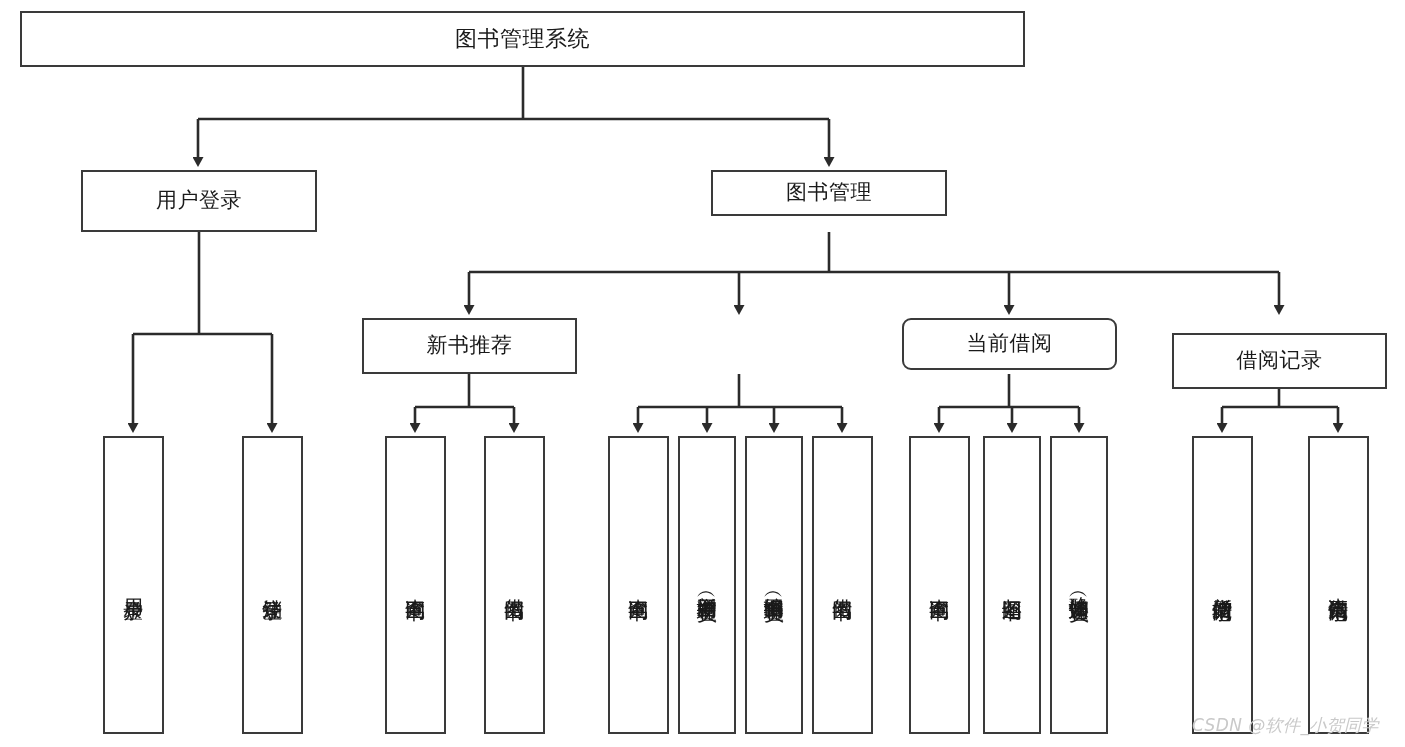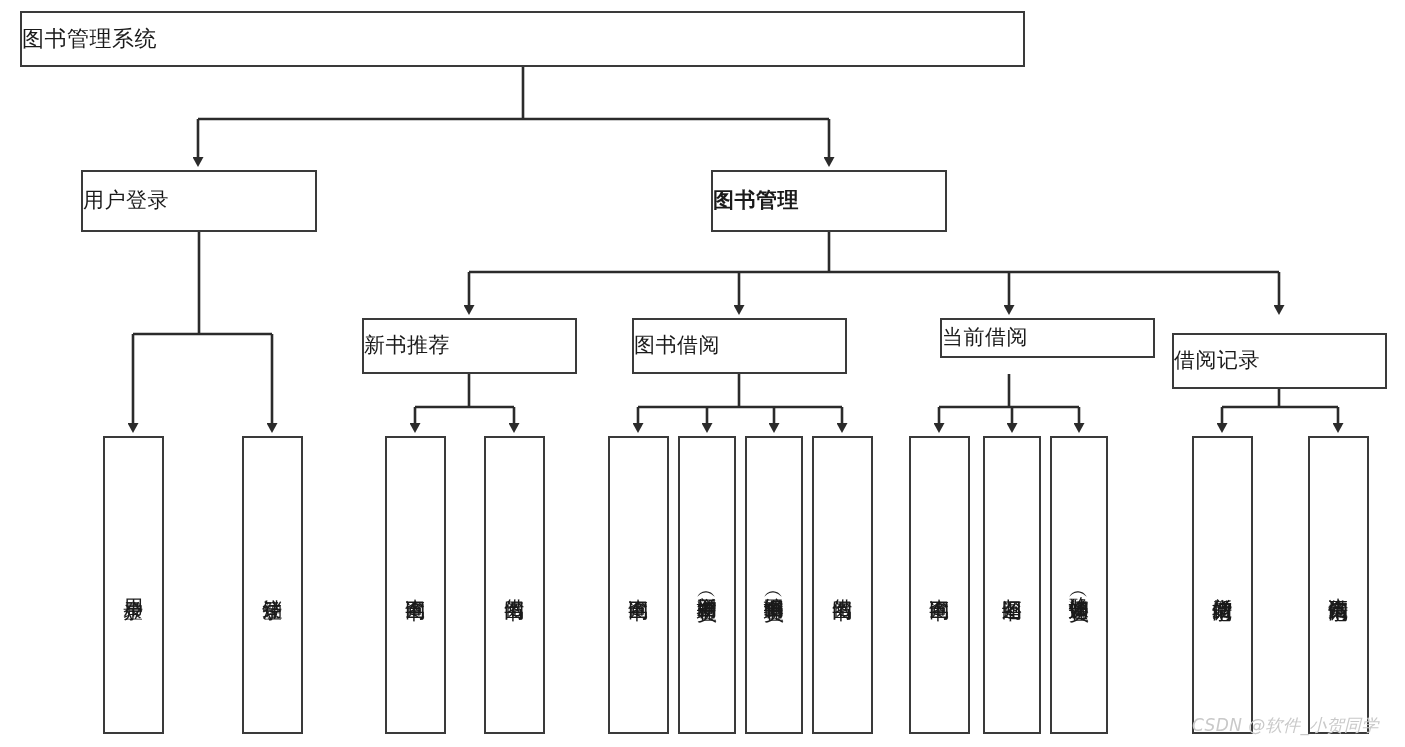--- a/index.html
+++ b/index.html
@@ -26,21 +26,21 @@
     height: 747px;
     pointer-events: none;
   }
   .node {
     position: absolute;
     box-sizing: border-box;
     background: #ffffff;
     border: 2px solid #3a3a3a;
     display: flex;
     align-items: center;
-    justify-content: flex-start;
+    justify-content: center;
     color: #1a1a1a;
   }
   .node.h {
     
     font-size: 21px;
     line-height: 1.2;
     letter-spacing: 0.5px;
     white-space: nowrap;
   }
   .node.root {
@@ -124,31 +124,28 @@
     </g>
   </svg>
 
   <div class="node h root" id="node-root" style="left: 20px; top: 11px; width: 1005px; height: 56px;">
     <span>图书管理系统</span>
   </div>
 
   <div class="node h" id="node-user-login" style="left: 81px; top: 170px; width: 236px; height: 62px;">
     <span>用户登录</span>
   </div>
-  <div class="node h" id="node-book-management" style="left: 711px; top: 170px; width: 236px; height: 62px; font-weight: bold;">
+  <div class="node h" id="node-book-management" style="left: 711px; top: 170px; width: 236px; height: 46px;">
     <span>图书管理</span>
   </div>
 
   <div class="node h" id="node-new-book-recommend" style="left: 362px; top: 318px; width: 215px; height: 56px;">
     <span>新书推荐</span>
   </div>
-  <div class="node h" id="node-book-borrow" style="left: 632px; top: 318px; width: 215px; height: 56px;">
-    <span>图书借阅</span>
-  </div>
-  <div class="node h" id="node-current-borrow" style="left: 940px; top: 318px; width: 215px; height: 40px;">
+  <div class="node h" id="node-current-borrow" style="left: 902px; top: 318px; width: 215px; height: 52px; border-radius: 9px;">
     <span>当前借阅</span>
   </div>
   <div class="node h" id="node-borrow-record" style="left: 1172px; top: 333px; width: 215px; height: 56px;">
     <span>借阅记录</span>
   </div>
 
   <div class="node v" id="node-leaf-user-login" style="left: 103px; top: 436px; width: 61px; height: 298px;">
     <span class="vtext">用户登录</span>
   </div>
   <div class="node v" id="node-leaf-user-logout" style="left: 242px; top: 436px; width: 61px; height: 298px;">

